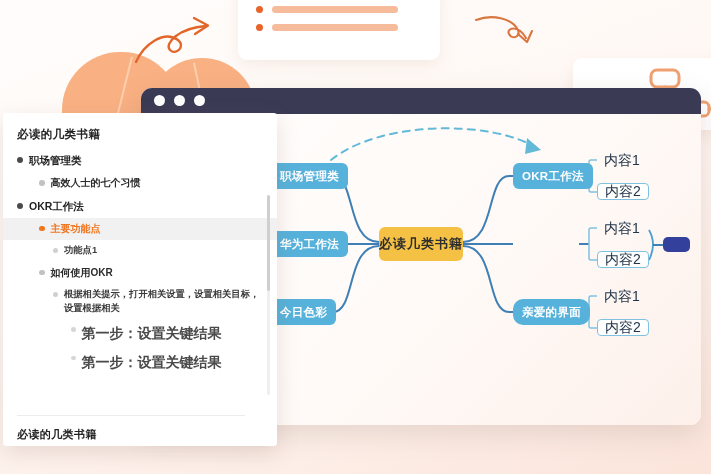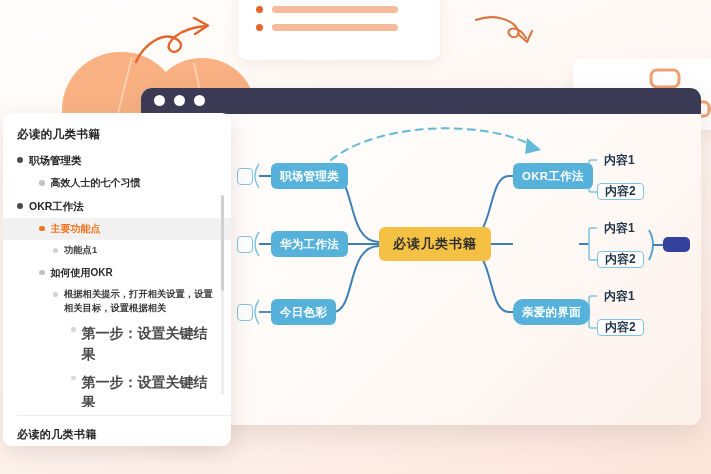--- a/index.html
+++ b/index.html
@@ -48,31 +48,31 @@
   .canvas{position:absolute;left:0;top:26px;width:100%;height:311px;
     background:linear-gradient(135deg,#fffdfc 0%,#fffaf7 55%,#fdf0ea 100%);}
 
   
   #mm{position:absolute;left:0;top:0;width:560px;height:311px;}
   .node{position:absolute;display:flex;align-items:center;justify-content:center;
     box-sizing:border-box;white-space:nowrap;}
   .n-blue{background:#56b2db;color:#ffffff;border-radius:6px;font-size:11.5px;font-weight:bold;
     height:26px;padding:0 9px;letter-spacing:.3px;}
   .n-center{background:#f5c144;color:#2e2e2e;border-radius:6px;font-size:13px;font-weight:bold;
-    height:34px;padding:0 14px;letter-spacing:1px;}
-  .n-leaf{color:#22364a;font-size:12px;font-weight:bold;height:17px;padding:0 7px;
+    height:34px;padding:0 0;letter-spacing:1px;}
+  .n-leaf{color:#22364a;font-size:14px;font-weight:normal;height:17px;padding:0 7px;
     box-sizing:border-box;}
   .n-leaf.boxed{border:1.3px solid #7fc2e0;border-radius:4px;background:rgba(255,255,255,.9);}
   .n-navy{background:#33409c;border-radius:5px;width:27px;height:15px;}
   .n-mini{background:#ffffff;border:1.3px solid #7fc2e0;border-radius:4px;width:16px;height:17px;}
 
   
   .outline{
-    position:absolute;left:3px;top:113px;width:228px;height:333px;
-    background:#ffffff;border-radius:9px;
+    position:absolute;left:3px;top:113px;width:274px;height:333px;
+    background:#ffffff;border-radius:3px;
     box-shadow:0 7px 22px rgba(140,105,95,.20);
     overflow:hidden;
   }
   .ol-title{position:absolute;left:14px;top:14px;font-size:11.5px;font-weight:bold;color:#232323;letter-spacing:.4px;}
   .ol-body{position:absolute;left:0;top:36px;width:100%;height:258px;overflow:hidden;}
   .ol-item{position:relative;display:flex;align-items:flex-start;gap:6px;
     padding:4px 16px 4px 0;box-sizing:border-box;}
   .ol-bullet{flex:none;border-radius:50%;margin-top:4px;}
   .ol-txt{font-size:10px;color:#2b2b2b;line-height:1.45;font-weight:bold;}
   .lv0 .ol-bullet{width:6px;height:6px;background:#4a4a4a;}

